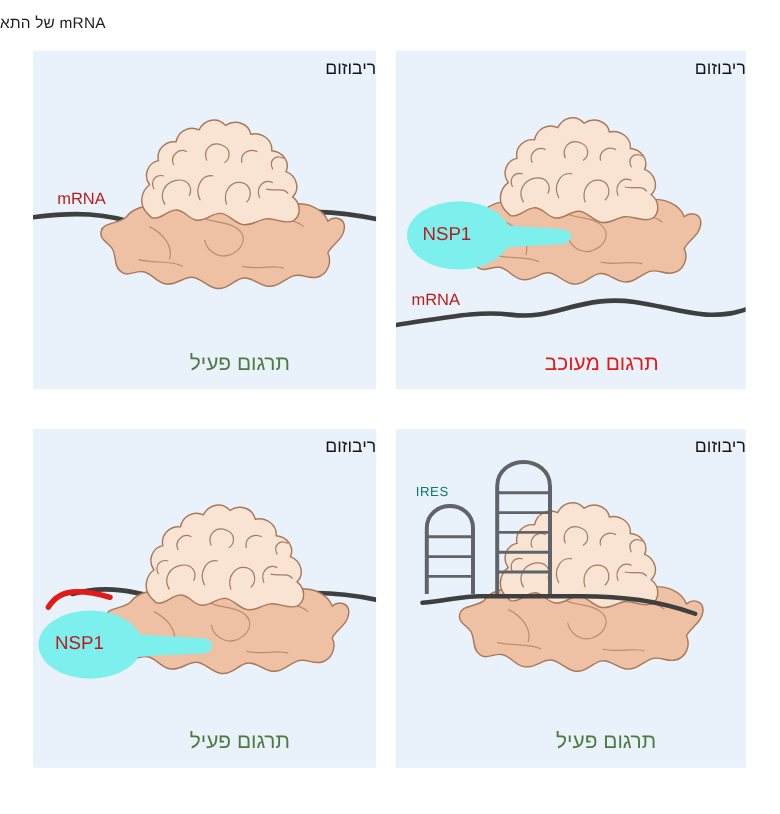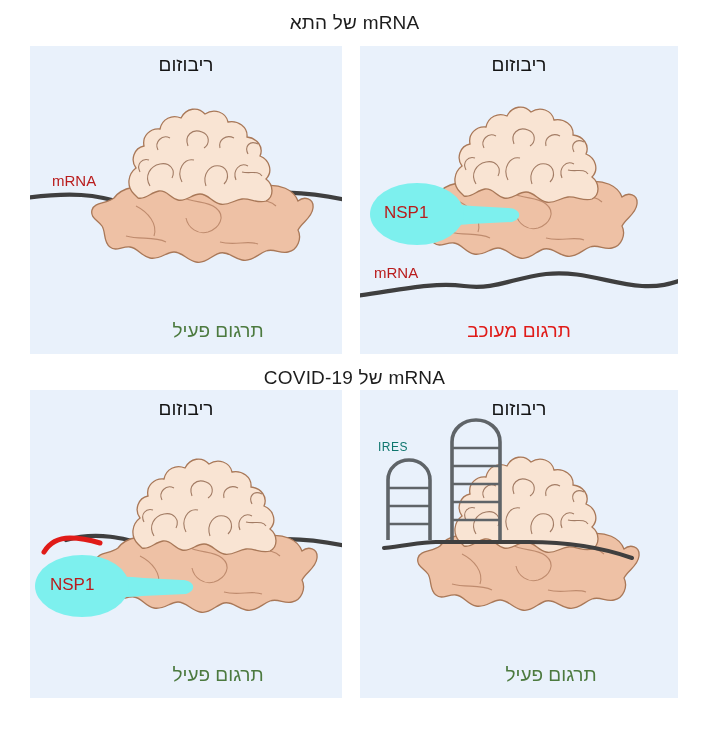--- a/index.html
+++ b/index.html
@@ -18,22 +18,22 @@
   .figure {
     position: absolute;
     inset: 0;
   }
 
   
   .section-title {
     position: absolute;
     left: 0;
     width: 709px;
-    text-align: center;
-    font-size: 19px;
+    text-align: left;
+    font-size: 14px;
     color: #1d1d1d;
     font-family: "Liberation Sans", sans-serif;
     direction: rtl;
     letter-spacing: 0.2px;
   }
   #section-title-cell { top: 12px; }
   #section-title-covid { top: 367px; }
 
   
   .panel {
@@ -54,36 +54,35 @@
     height: 100%;
     display: block;
   }
 
   
   .ribosome-label {
     position: absolute;
     top: 8px;
     left: 0;
     width: 100%;
-    text-align: center;
-    font-size: 19px;
+    font-size: 16px;
     color: #141414;
     direction: rtl;
   }
   .status-label {
     position: absolute;
     bottom: 12px;
     left: 0;
     width: 100%;
     text-align: center;
     font-size: 19px;
     direction: rtl;
   }
   .status-active  { color: #4c7a3f; margin-left: 32px; }
-  .status-blocked { color: #e01b18; }
+  .status-blocked { color: #e01b18; padding-left: 28px; }
 
   .mrna-label {
     position: absolute;
     font-size: 15px;
     color: #b91c1c;
     direction: ltr;
     font-family: "Liberation Sans", sans-serif;
   }
   .nsp1-label {
     position: absolute;
@@ -203,21 +202,20 @@
 
       <path d="M -4 250 C 40 244 72 236 104 240 C 136 244 152 232 186 228
                C 222 224 250 238 282 240 C 300 241 310 238 322 234" fill="none" stroke="#3f3f3f" stroke-width="4.2" stroke-linecap="round"></path>
     </svg>
     <div class="ribosome-label">ריבוזום</div>
     <div class="nsp1-label" style="left:24px; top:157px;">NSP1</div>
     <div class="mrna-label" style="left:14px; top:218px;">mRNA</div>
     <div class="status-label status-blocked">תרגום מעוכב</div>
   </div>
 
-  <div class="section-title" id="section-title-covid">mRNA של COVID-19</div>
 
   <div class="panel panel-bl">
     <svg class="panel-svg" viewBox="0 0 312 308" preserveAspectRatio="none">
 
       <path d="M 36 150 C 70 140 100 150 130 158 C 160 166 192 158 224 152
                C 256 146 288 150 316 156" fill="none" stroke="#3f3f3f" stroke-width="4.2" stroke-linecap="round"></path>
 
       <path d="M 14 162 C 20 152 28 148 40 148 C 52 148 60 150 70 153" fill="none" stroke="#e01b18" stroke-width="5" stroke-linecap="round"></path>
 
       <path d="M 88 158 C 96 147 114 144 130 149 C 146 154 164 148 182 147

